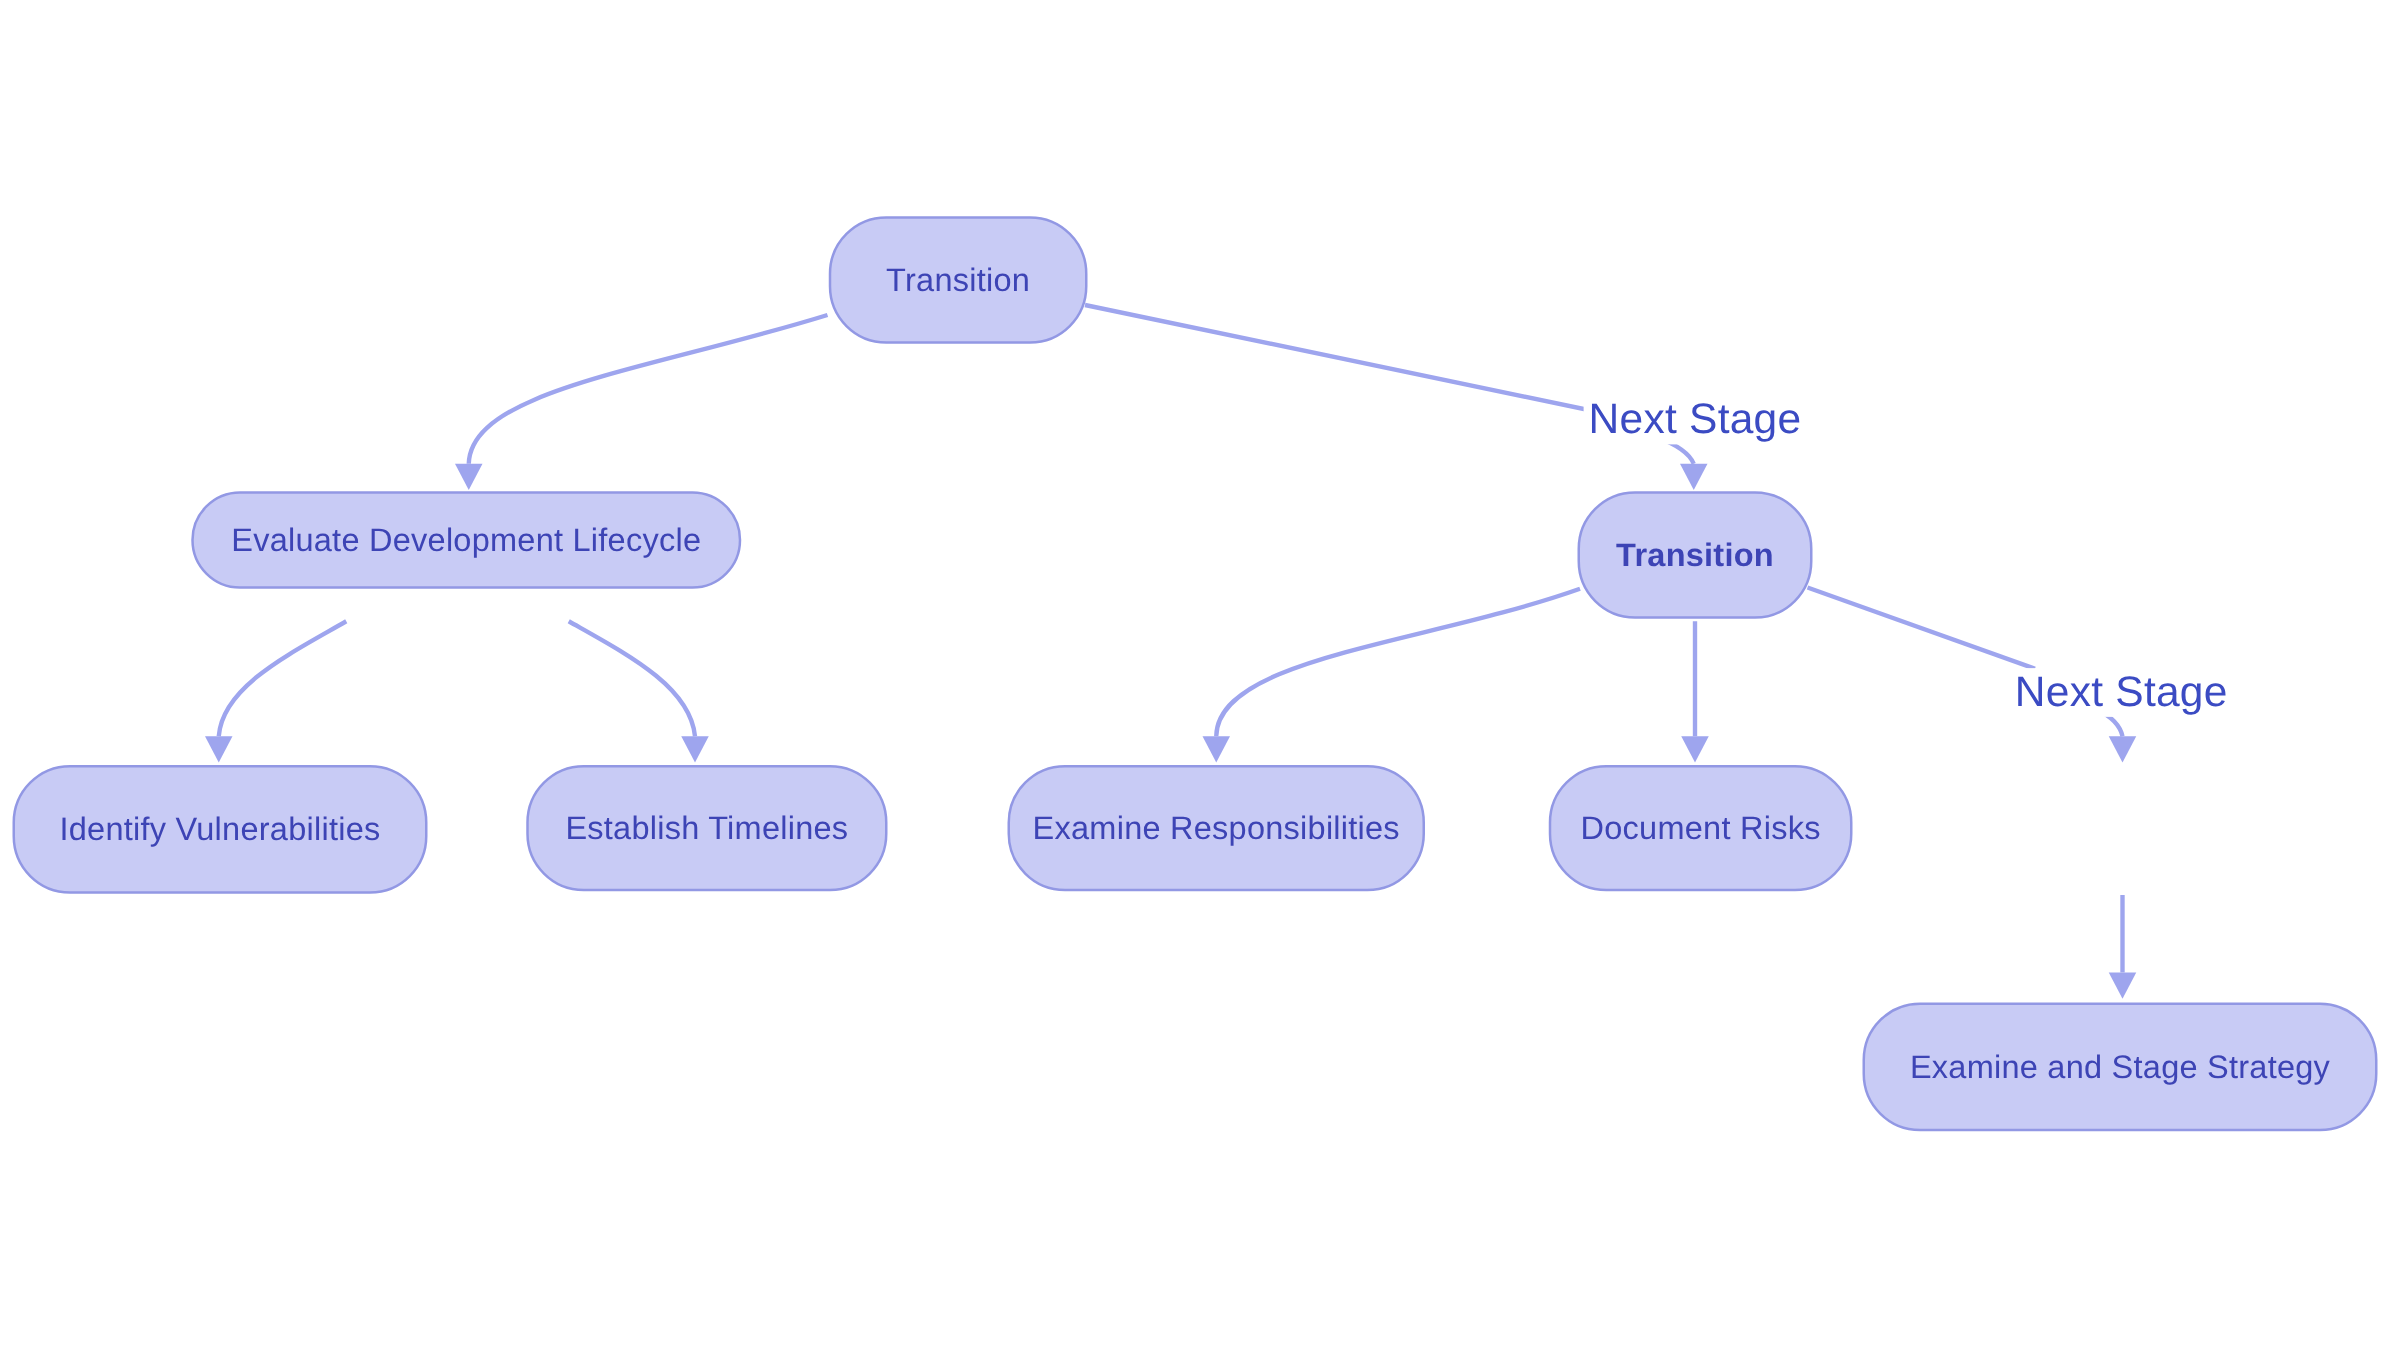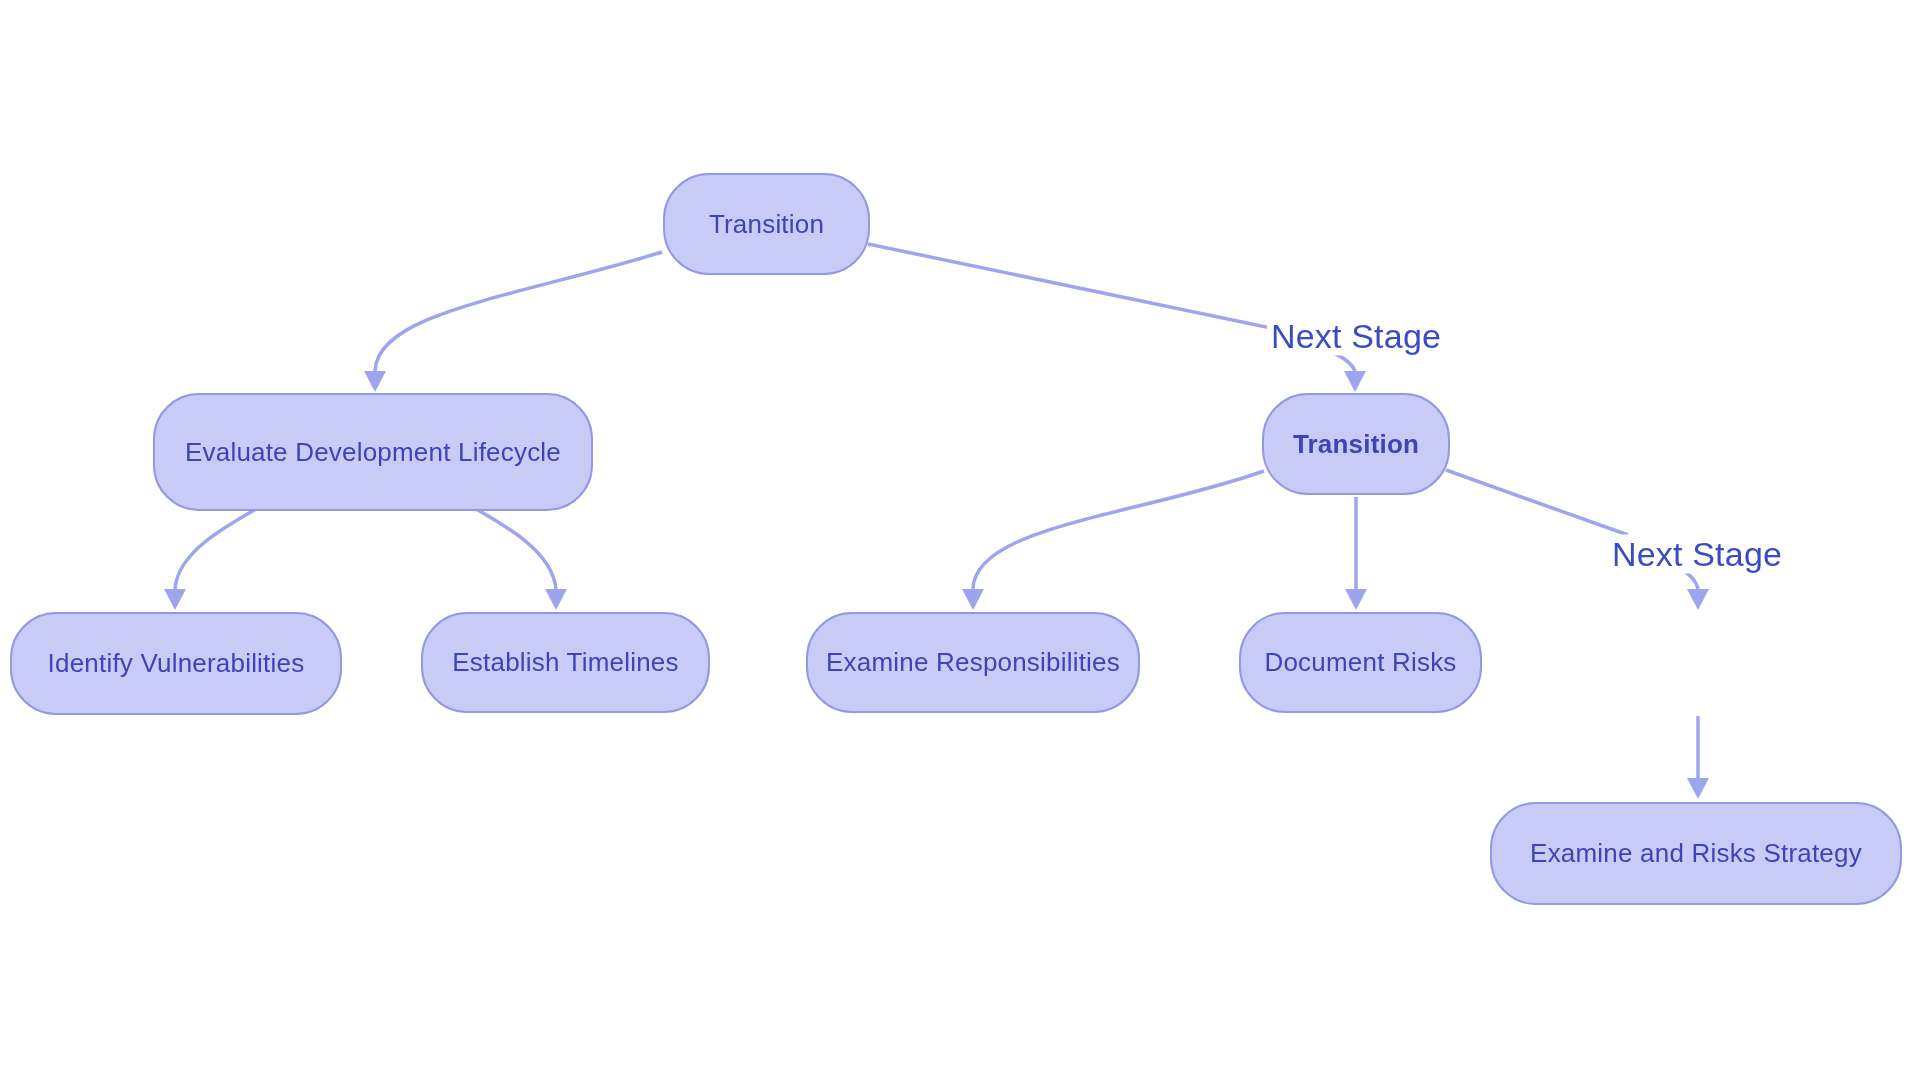--- a/index.html
+++ b/index.html
@@ -87,21 +87,21 @@
     <polygon points="1687,589 1709,589 1698,610"></polygon>
 
     <path d="M 1698 716 L 1698 778"></path>
     <polygon points="1687,778 1709,778 1698,799"></polygon>
   </svg>
 
   <div class="node" style="left:663px; top:173px; width:207px; height:102px;">
     <span>Transition</span>
   </div>
 
-  <div class="node" style="left:153px; top:393px; width:440px; height:118px;">
+  <div class="node" style="left:153px; top:393px; width:440px; height:78px;">
     <span>Evaluate Development Lifecycle</span>
   </div>
 
   <div class="node" style="left:1262px; top:393px; width:188px; height:102px;font-weight:bold;">
     <span>Transition</span>
   </div>
 
   <div class="node" style="left:10px; top:612px; width:332px; height:103px;">
     <span>Identify Vulnerabilities</span>
   </div>
@@ -113,20 +113,20 @@
   <div class="node" style="left:806px; top:612px; width:334px; height:101px;">
     <span>Examine Responsibilities</span>
   </div>
 
   <div class="node" style="left:1239px; top:612px; width:243px; height:101px;text-align:center;">
     <span>Document Risks</span>
   </div>
 
 
   <div class="node" style="left:1490px; top:802px; width:412px; height:103px;">
-    <span>Examine and Risks Strategy</span>
+    <span>Examine and Stage Strategy</span>
   </div>
 
   <div class="edge-label" style="left:1356px; top:336px;">Next Stage</div>
 
   <div class="edge-label" style="left:1697px; top:554px;">Next Stage</div>
 
 </div>
 
 </body></html>

